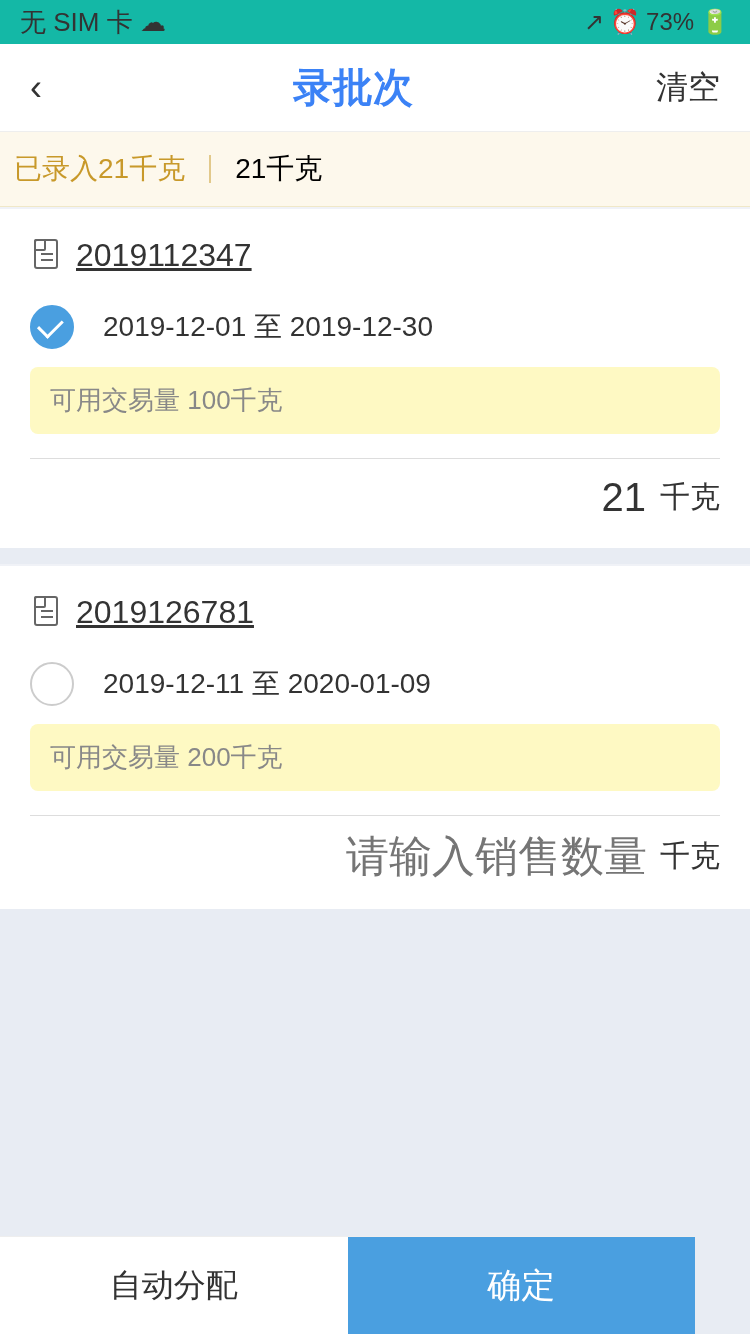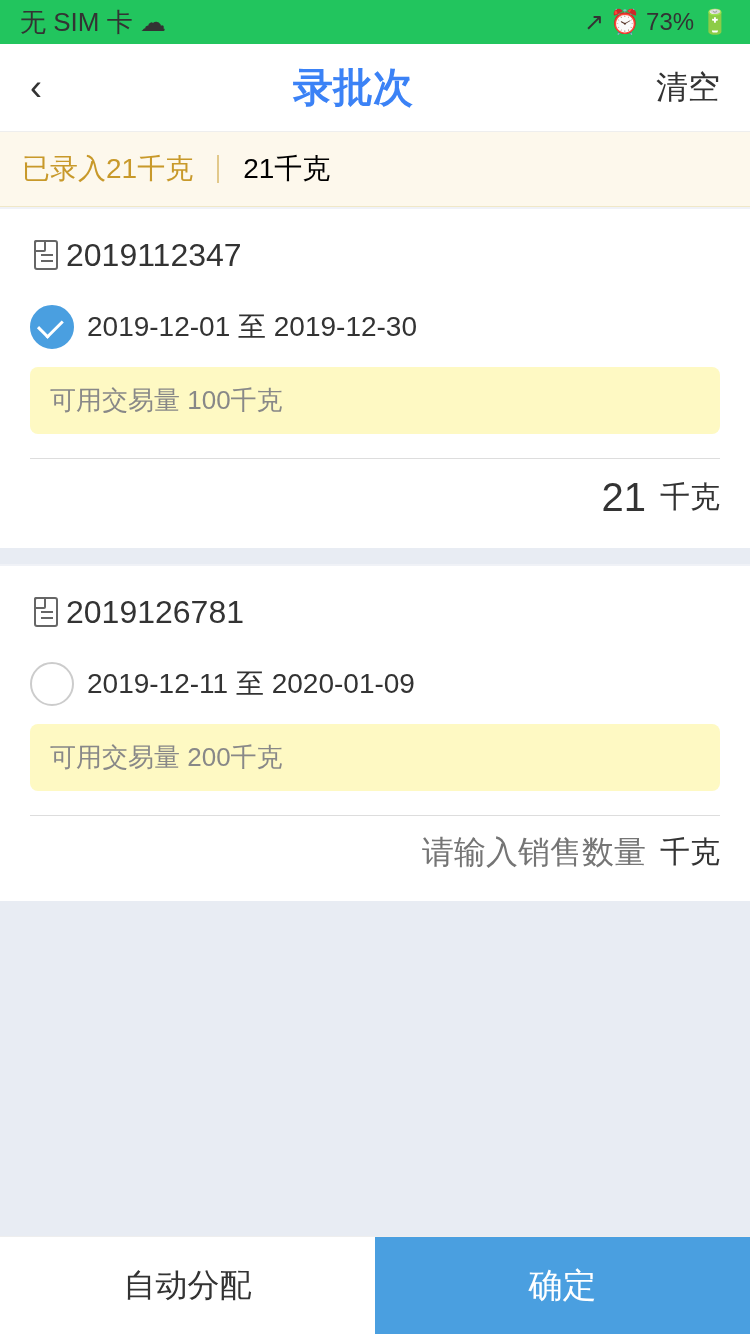--- a/index.html
+++ b/index.html
@@ -10,21 +10,21 @@
       font-family: -apple-system, "PingFang SC", "Helvetica Neue", Arial, sans-serif;
       background: #f0f2f7;
       font-size: 28px;
       color: #333;
     }
 
     
     .status-bar {
       width: 750px;
       height: 44px;
-      background: #22c55e;
+      background: #14b8a6;
       display: flex;
       align-items: center;
       justify-content: space-between;
       padding: 0 20px;
       font-size: 26px;
       font-weight: 500;
     }
     .status-left {
       display: flex;
       align-items: center;
@@ -67,21 +67,21 @@
       margin-left: 8px;
     }
     .nav-clear {
       font-size: 32px;
       color: #333;
     }
 
     
     .summary-banner {
       background: #fdf8ec;
-      padding: 18px 22px;
+      padding: 18px 14px;
       display: flex;
       align-items: center;
       gap: 24px;
       border-bottom: 1px solid #f0e8c8;
     }
     .summary-text {
       font-size: 28px;
       color: #c8992a;
     }
     .summary-divider {
@@ -98,43 +98,45 @@
     
     .batch-card {
       background: #fff;
       margin-top: 2px;
     }
     .batch-inner {
       padding: 28px 30px 0 30px;
     }
     .batch-header {
       display: flex;
-      align-items: center;
+      align-items: flex-start;
+      gap: 10px;
       margin-bottom: 12px;
+      text-decoration: underline;
     }
     .batch-icon {
       width: 36px;
       height: 36px;
       display: flex;
       align-items: center;
       justify-content: center;
     }
     .batch-icon svg {
       width: 34px;
       height: 34px;
     }
     .batch-id {
       font-size: 32px;
       font-weight: 500;
       color: #333;
     }
     .batch-date-row {
       display: flex;
       align-items: center;
-      gap: 13px;
+      gap: 29px;
       margin-bottom: 18px;
       margin-top: 31px;
     }
     .radio-circle {
       width: 44px;
       height: 44px;
       border-radius: 50%;
       border: 2px solid #ccc;
       background: #fff;
       display: flex;
@@ -178,21 +180,21 @@
     .qty-value {
       font-size: 40px;
       font-weight: 500;
       color: #333;
     }
     .qty-unit {
       font-size: 30px;
       color: #333;
     }
     .qty-input-field {
-      font-size: 32px;
+      font-size: 43px;
       color: #bbb;
       border: none;
       outline: none;
       text-align: right;
       background: transparent;
       width: 300px;
     }
     .qty-divider {
       height: 1px;
       background: #ddd;
@@ -201,21 +203,21 @@
     .section-divider {
       height: 16px;
       background: #e8ecf3;
     }
 
     
     .bottom-bar {
       position: fixed;
       bottom: 0;
       left: 0;
-      width: 750px;
+      width: 695px;
       height: 98px;
       display: flex;
       background: #fff;
       border-top: 1px solid #eee;
     }
     .btn-auto {
       flex: 1;
       display: flex;
       align-items: center;
       justify-content: center;

